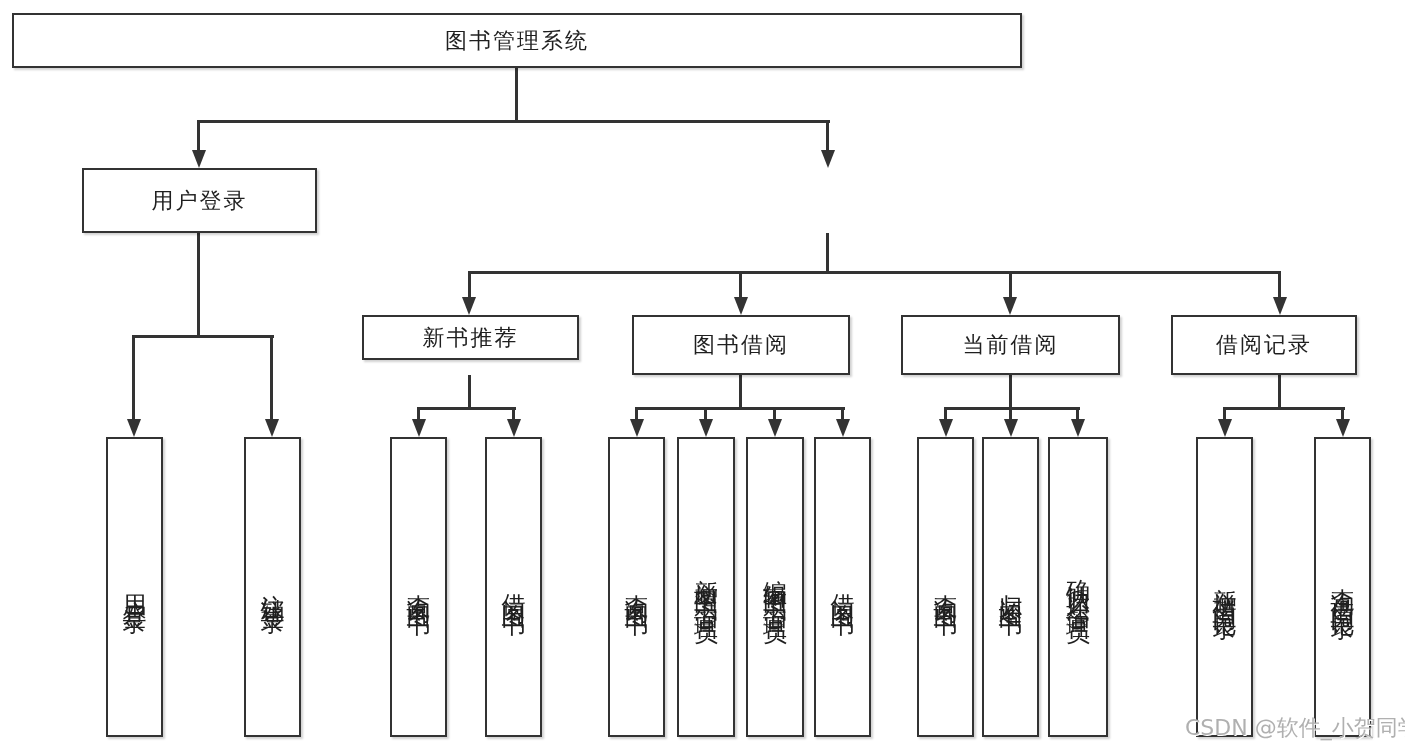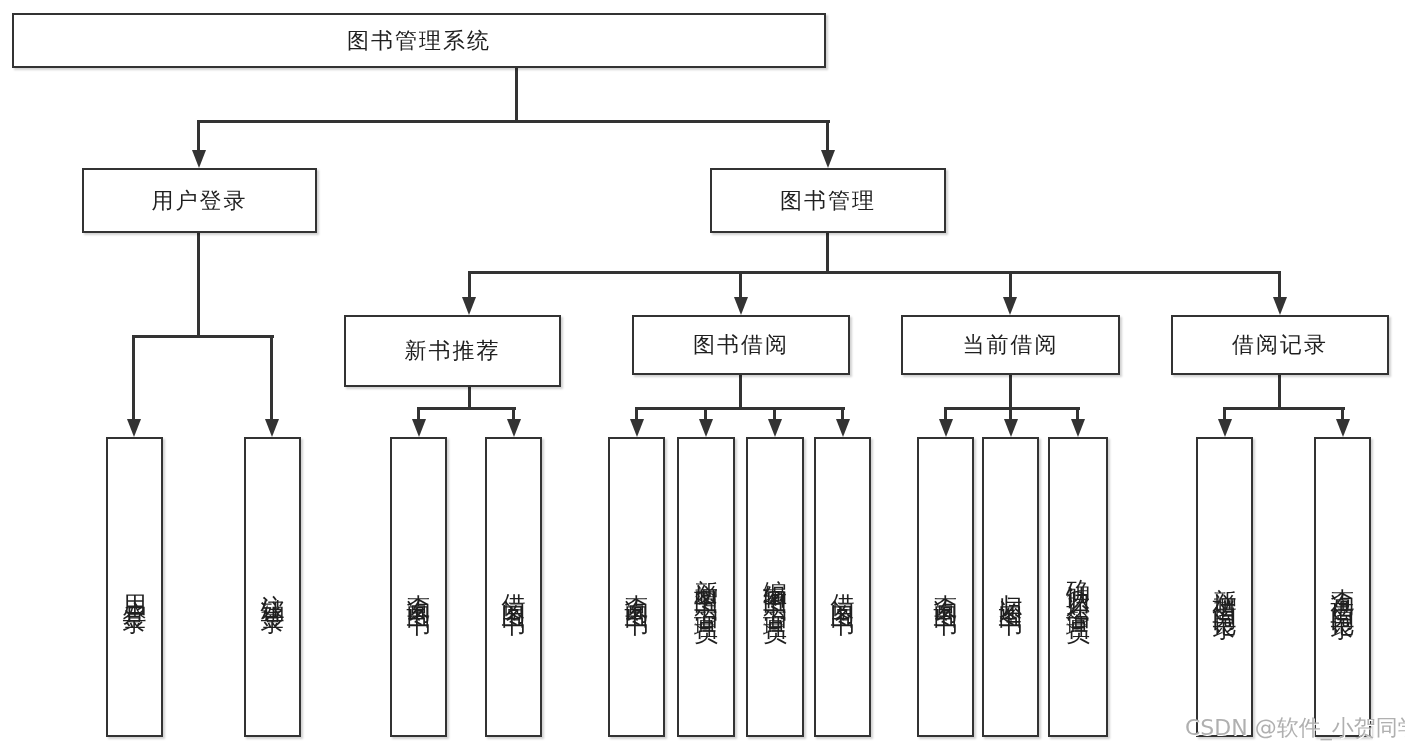--- a/index.html
+++ b/index.html
@@ -46,66 +46,63 @@
     font-size:22px;
     z-index:4;
     white-space:nowrap;
   }
 </style>
 </head>
 <body>
 
 <div class="stage">
 
-  <div class="box" style="left:12px;top:13px;width:814px;height:55px">
+  <div class="box" style="left:12px;top:13px;width:1010px;height:55px">
     <span>图书管理系统</span>
   </div>
 
   <div class="ln-v" style="left:515px;top:68px;height:54px"></div>
   <div class="ln-h" style="left:198px;top:120px;width:632px"></div>
   <div class="ln-v" style="left:197px;top:120px;height:32px"></div>
   <div class="ln-v" style="left:826px;top:120px;height:32px"></div>
   <div class="arr" style="left:192px;top:150px"></div>
   <div class="arr" style="left:821px;top:150px"></div>
 
   <div class="box" style="left:82px;top:168px;width:235px;height:65px">
     <span>用户登录</span>
-  </div>
-  <div class="box" style="left:710px;top:168px;width:236px;height:65px">
-    <span>图书管理</span>
   </div>
 
   <div class="ln-v" style="left:197px;top:233px;height:105px"></div>
   <div class="ln-h" style="left:132px;top:335px;width:142px"></div>
   <div class="ln-v" style="left:132px;top:335px;height:86px"></div>
   <div class="ln-v" style="left:270px;top:335px;height:86px"></div>
   <div class="arr" style="left:127px;top:419px"></div>
   <div class="arr" style="left:265px;top:419px"></div>
 
   <div class="ln-v" style="left:826px;top:233px;height:41px"></div>
   <div class="ln-h" style="left:468px;top:271px;width:813px"></div>
   <div class="ln-v" style="left:468px;top:271px;height:29px"></div>
   <div class="ln-v" style="left:739px;top:271px;height:29px"></div>
   <div class="ln-v" style="left:1009px;top:271px;height:29px"></div>
   <div class="ln-v" style="left:1278px;top:271px;height:29px"></div>
   <div class="arr" style="left:462px;top:297px"></div>
   <div class="arr" style="left:734px;top:297px"></div>
   <div class="arr" style="left:1003px;top:297px"></div>
   <div class="arr" style="left:1273px;top:297px"></div>
 
-  <div class="box" style="left:344px;top:315px;width:217px;height:72px">
+  <div class="box" style="left:362px;top:315px;width:217px;height:45px">
     <span>新书推荐</span>
   </div>
   <div class="box" style="left:901px;top:315px;width:219px;height:60px">
     <span>当前借阅</span>
   </div>
   <div class="box" style="left:632px;top:315px;width:218px;height:60px">
     <span>图书借阅</span>
   </div>
-  <div class="box" style="left:1171px;top:315px;width:218px;height:60px">
+  <div class="box" style="left:1171px;top:315px;width:186px;height:60px">
     <span>借阅记录</span>
   </div>
 
   <div class="ln-v" style="left:468px;top:375px;height:35px"></div>
   <div class="ln-h" style="left:417px;top:407px;width:99px"></div>
   <div class="ln-v" style="left:417px;top:407px;height:14px"></div>
   <div class="ln-v" style="left:512px;top:407px;height:14px"></div>
   <div class="arr" style="left:412px;top:419px"></div>
   <div class="arr" style="left:507px;top:419px"></div>
 

